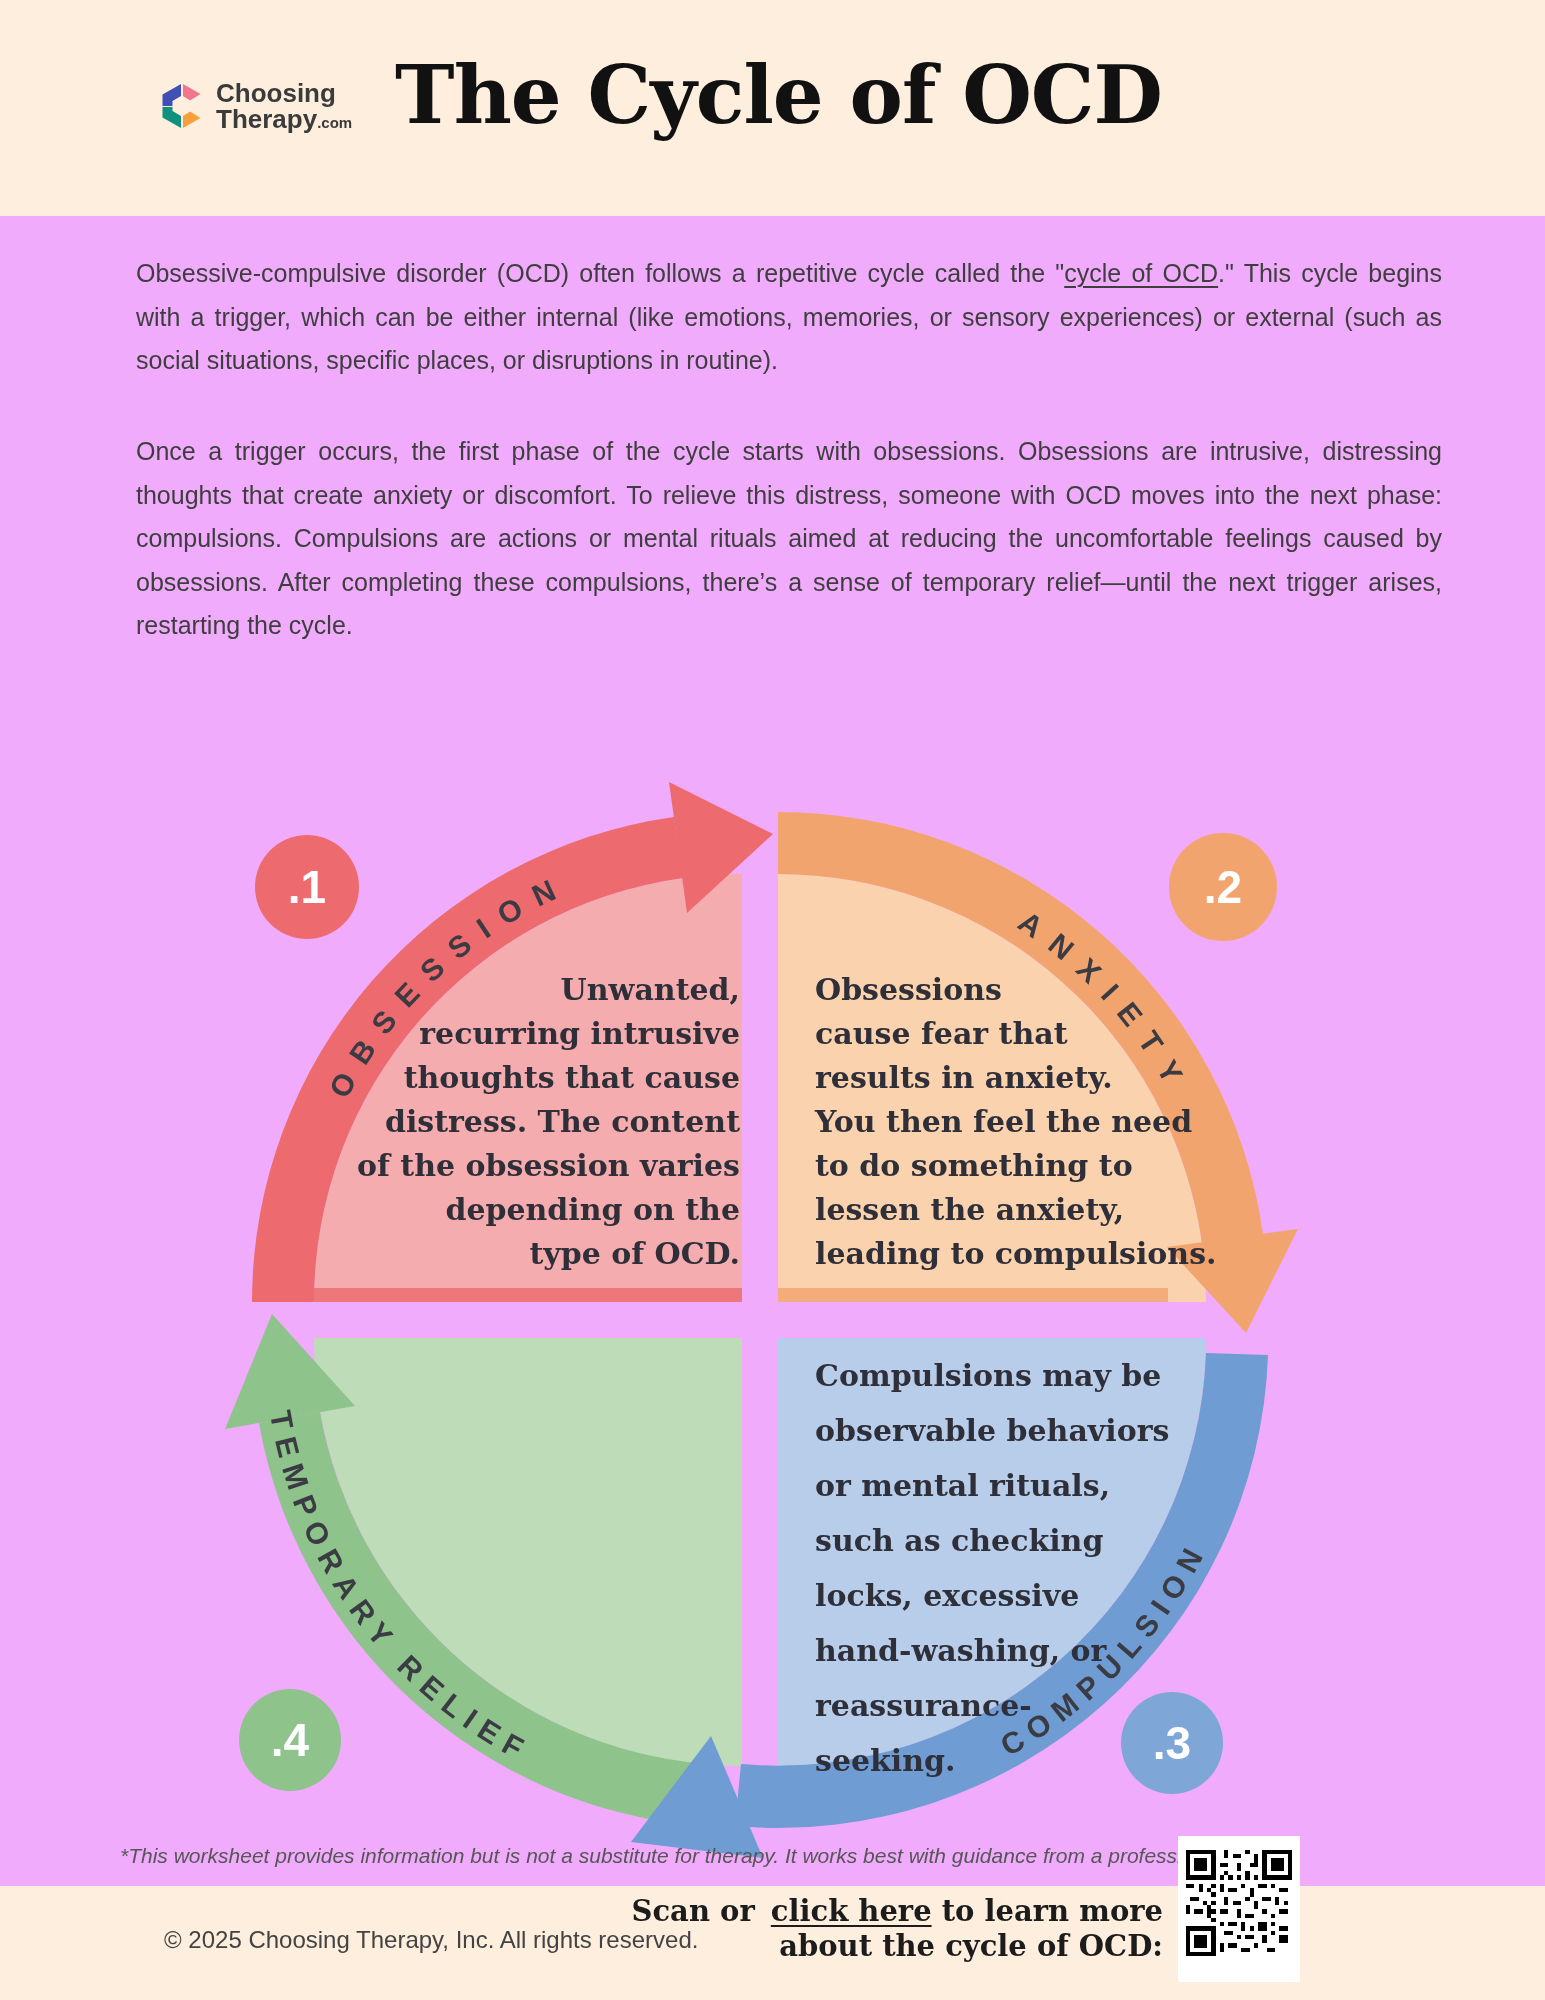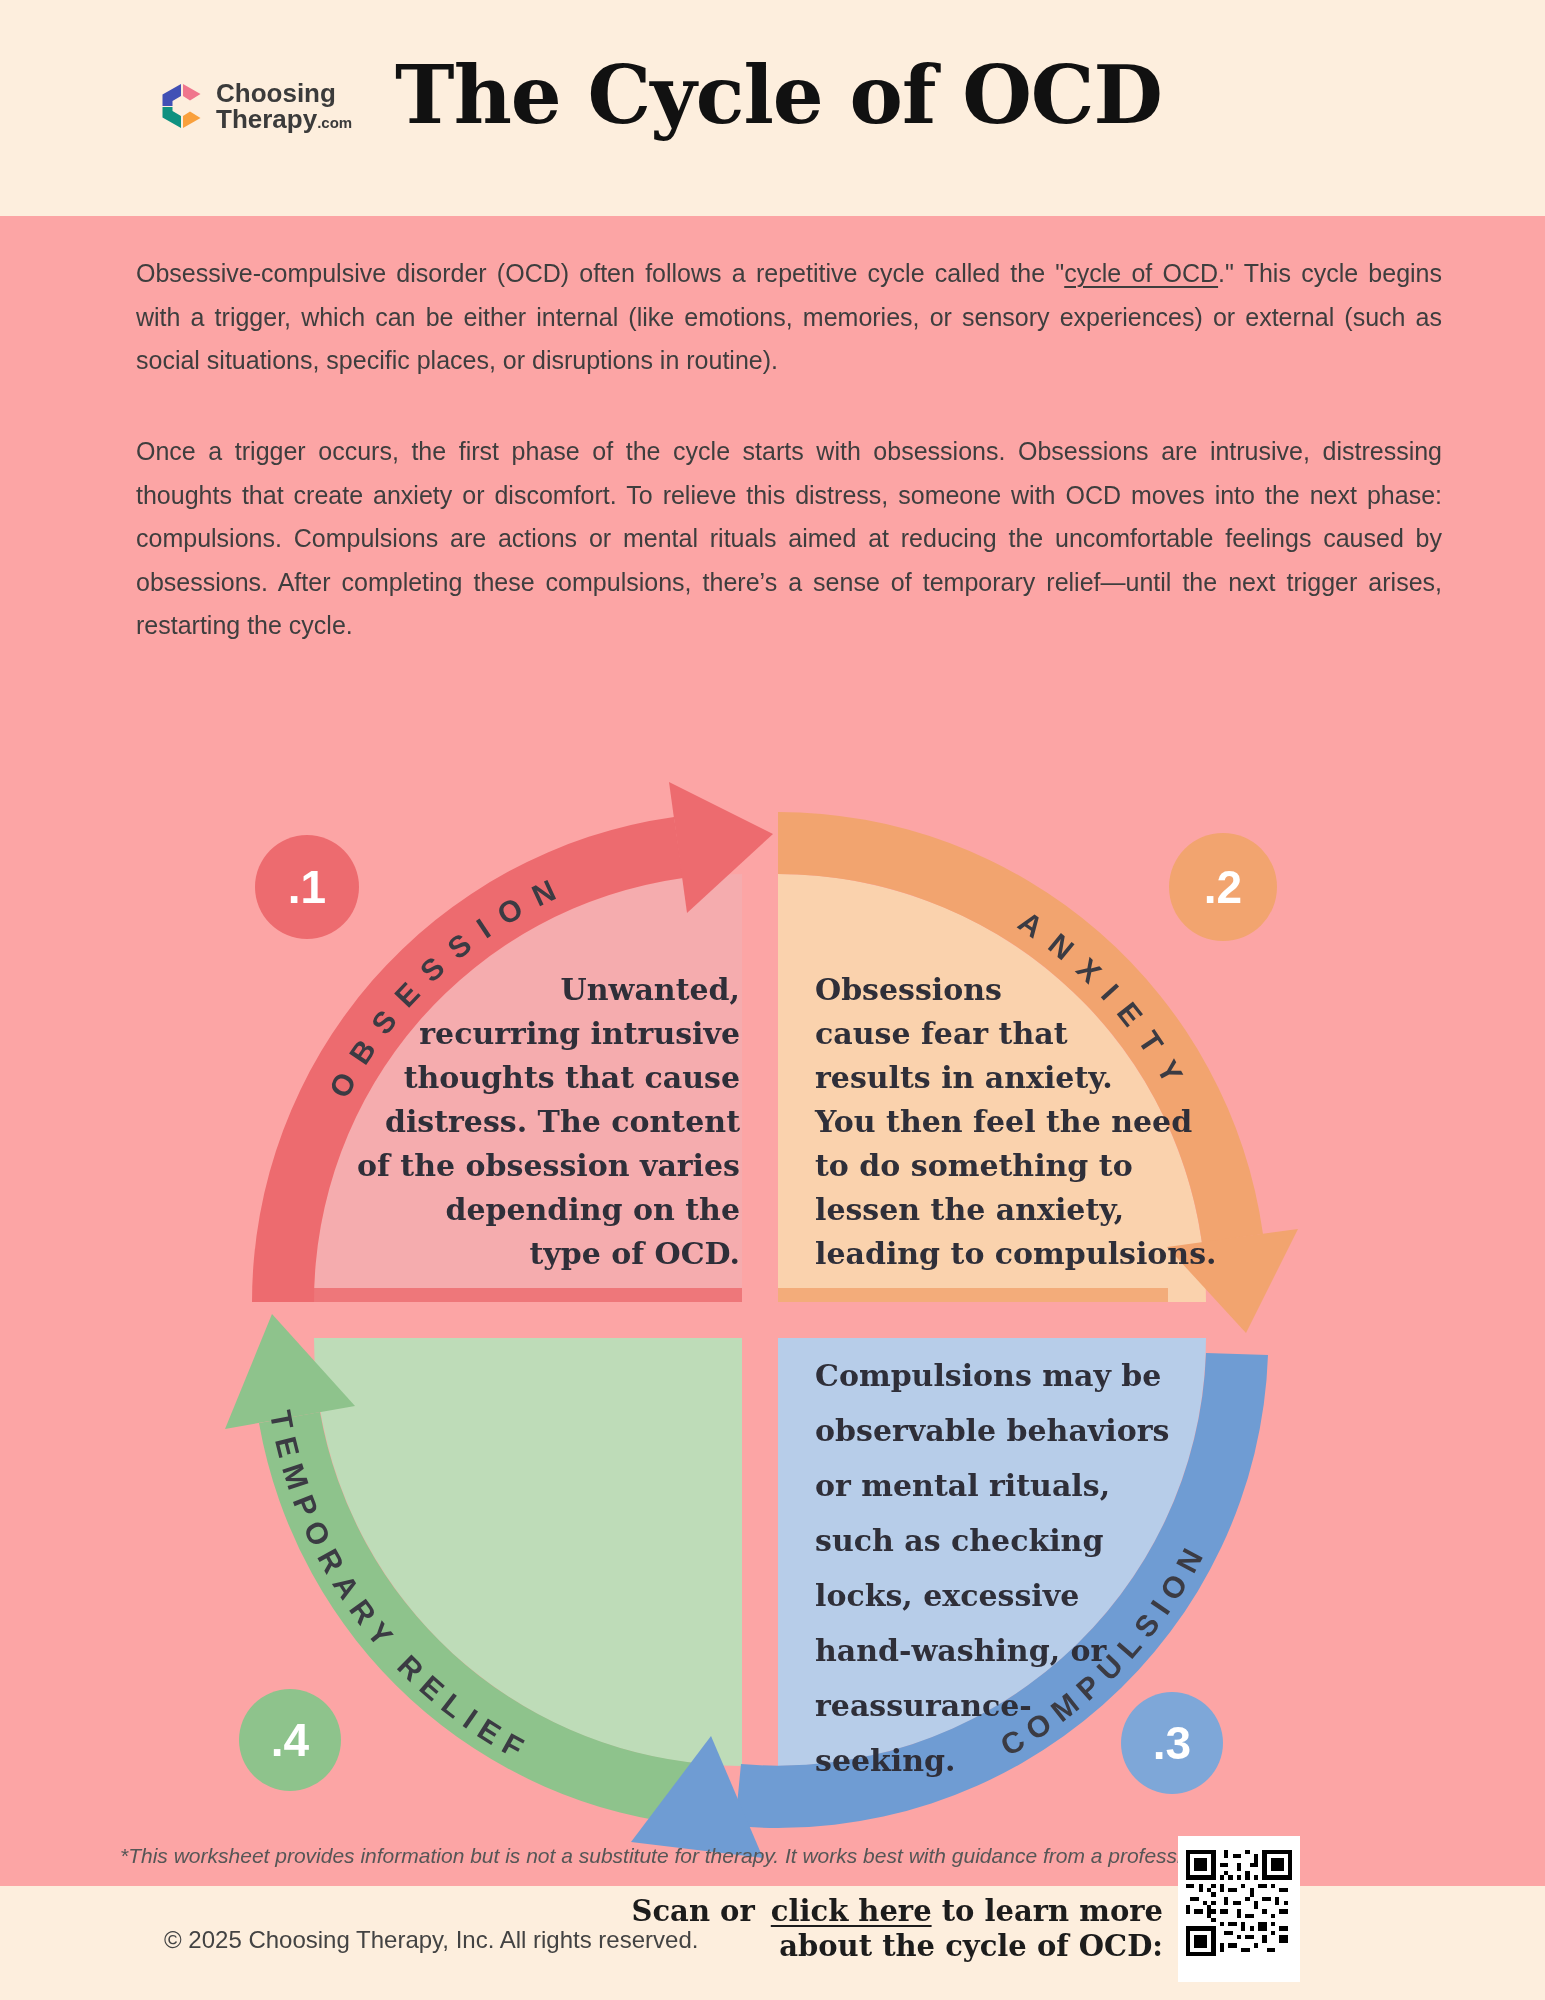--- a/index.html
+++ b/index.html
@@ -1,16 +1,16 @@
 <!DOCTYPE html>
 <html><head>
 <meta charset="utf-8">
 <style>
   html,body{margin:0;padding:0;background:#e8e8e8;}
-  .page{position:relative;width:1545px;height:2000px;background:#fca5a5;overflow:hidden;
+  .page{position:relative;width:1545px;height:2000px;background:#f0abfc;overflow:hidden;
         font-family:"Liberation Sans", sans-serif;}
   .band{position:absolute;left:0;width:1545px;background:#fdeedd;}
   .band.top{top:0;height:216px;}
   .band.bottom{top:1886px;height:114px;}
   
   .logo{position:absolute;left:156px;top:76px;display:flex;align-items:flex-start;}
   .logo svg{width:50px;height:60px;}
   .logo-text{margin-left:10px;line-height:26px;color:#3b3b3b;font-weight:bold;font-size:26px;margin-top:4px;}
   .logo-text .dotcom{font-size:15px;font-weight:600;}
   h1.title{position:absolute;left:12px;right:0;top:48px;margin:0;text-align:center;

